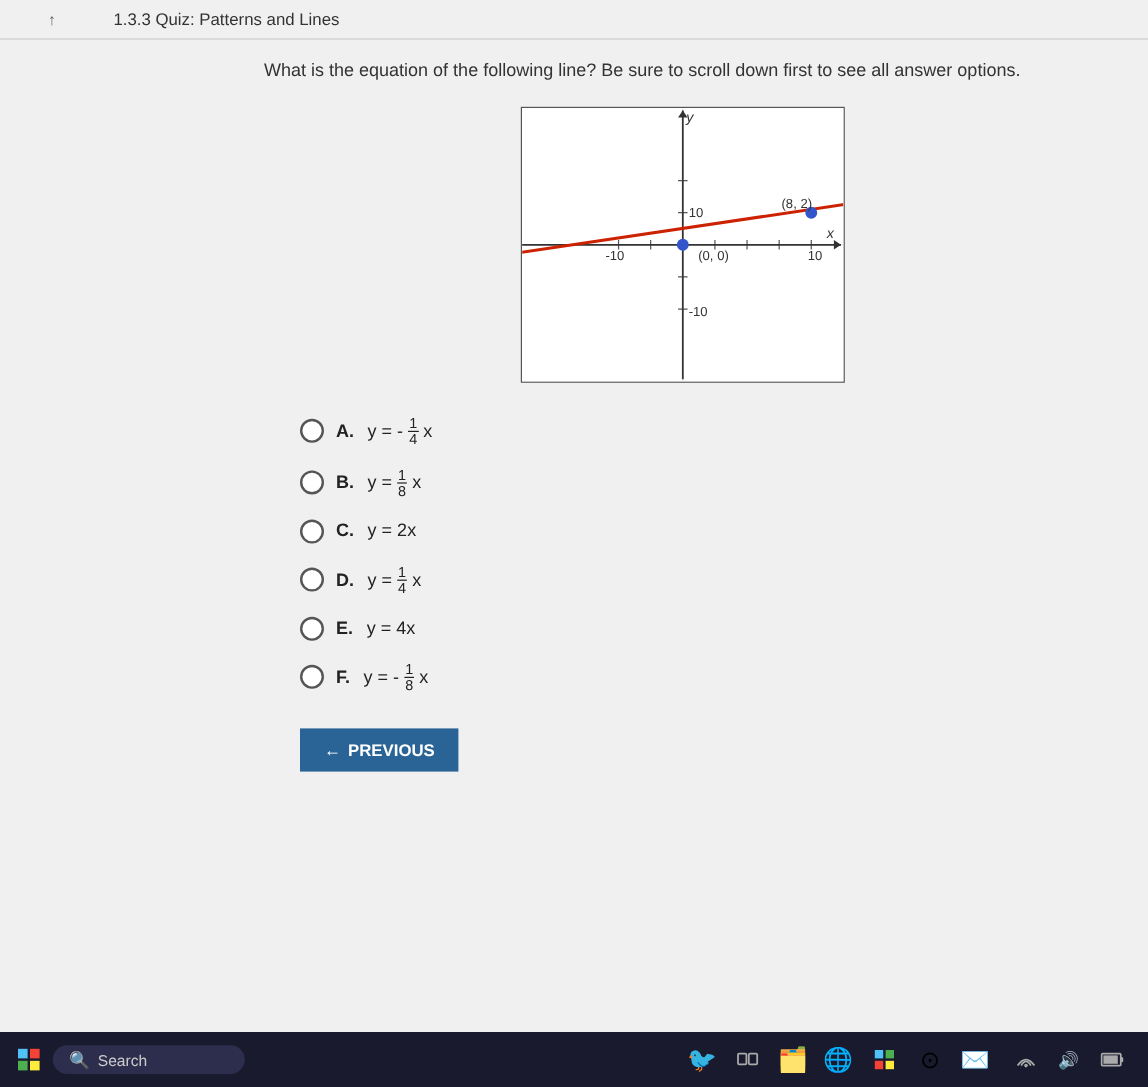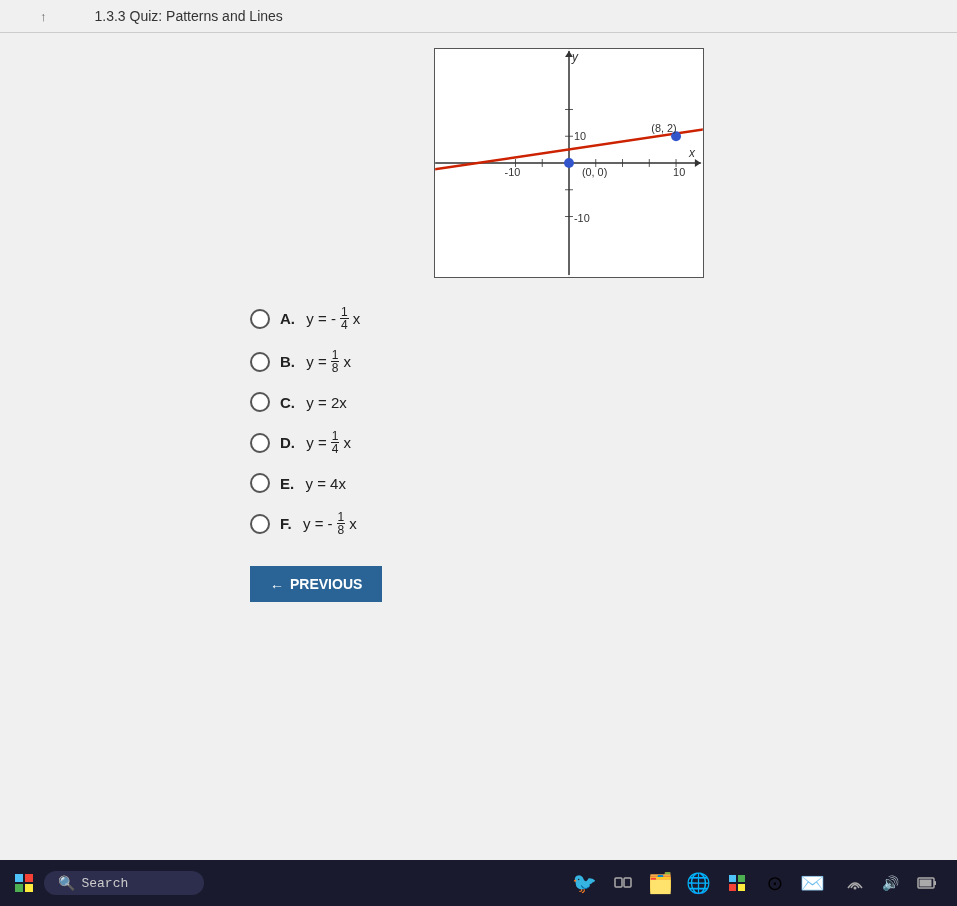--- a/index.html
+++ b/index.html
@@ -146,21 +146,20 @@
     }
 
     .search-icon-svg {
       color: #aaa;
       font-size: 14px;
     }
 
     .search-text {
       color: #ccc;
       font-size: 13px;
-      font-family: Liberation Mono, monospace;
     }
 
     .taskbar-spacer { flex: 1; }
 
     .taskbar-icons {
       display: flex;
       align-items: center;
       gap: 6px;
     }
 
@@ -219,20 +218,21 @@
 <body>
 
 <div class="main-content">
 
   <div class="header-bar">
     <span style="font-size:13px;color:#666;margin-right:6px;">↑</span>
     <span class="breadcrumb-text">1.3.3 Quiz: Patterns and Lines</span>
   </div>
 
   <div class="question-area">
+    <p class="question-text">What is the equation of the following line? Be sure to scroll down first to see all answer options.</p>
 
     <div class="graph-container">
       <div class="graph-box">
         <svg class="graph-svg" viewBox="0 0 270 230">
 
           <rect x="0" y="0" width="270" height="230" fill="white"></rect>
 
           <line x1="135" y1="0" x2="135" y2="230" stroke="#ccc" stroke-width="0.5"></line>
 
           <line x1="0" y1="115" x2="270" y2="115" stroke="#ccc" stroke-width="0.5"></line>

